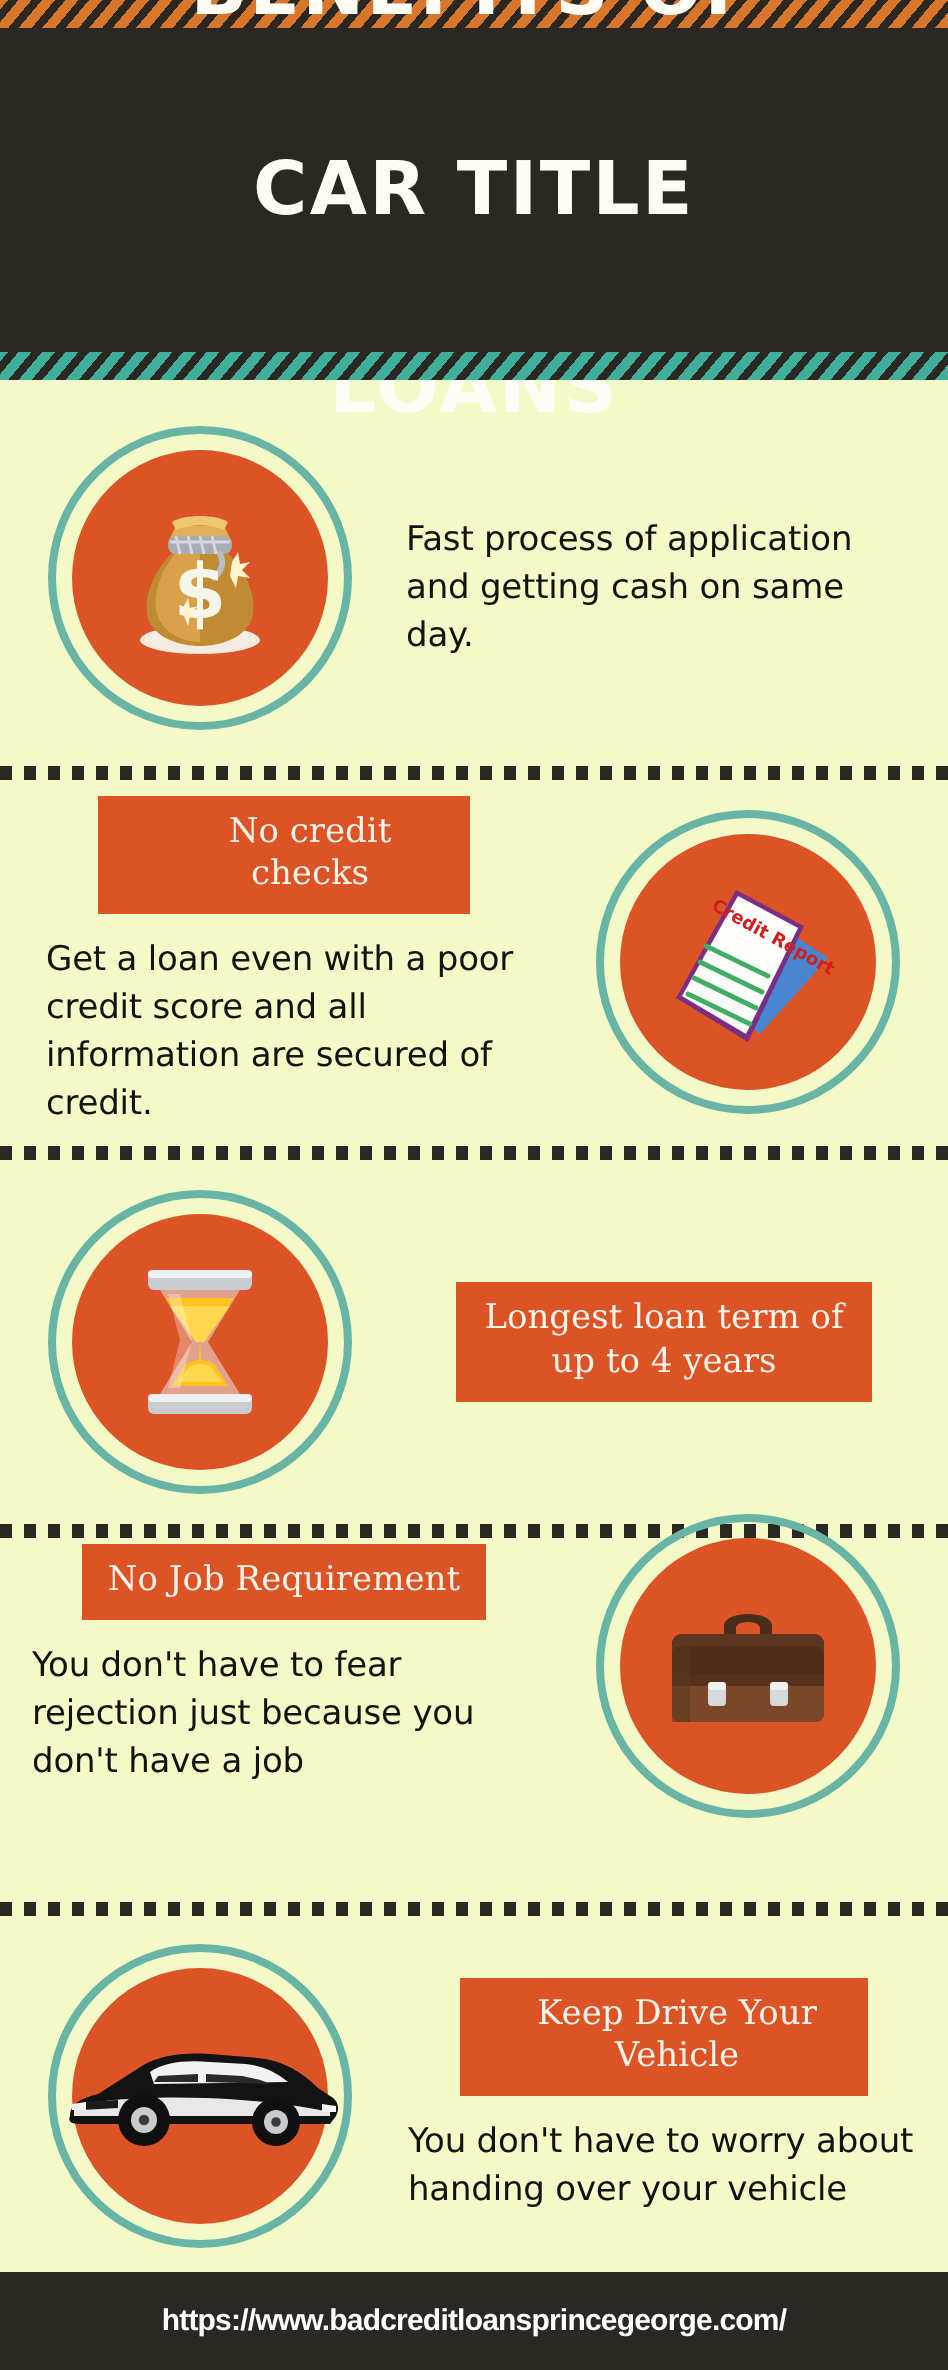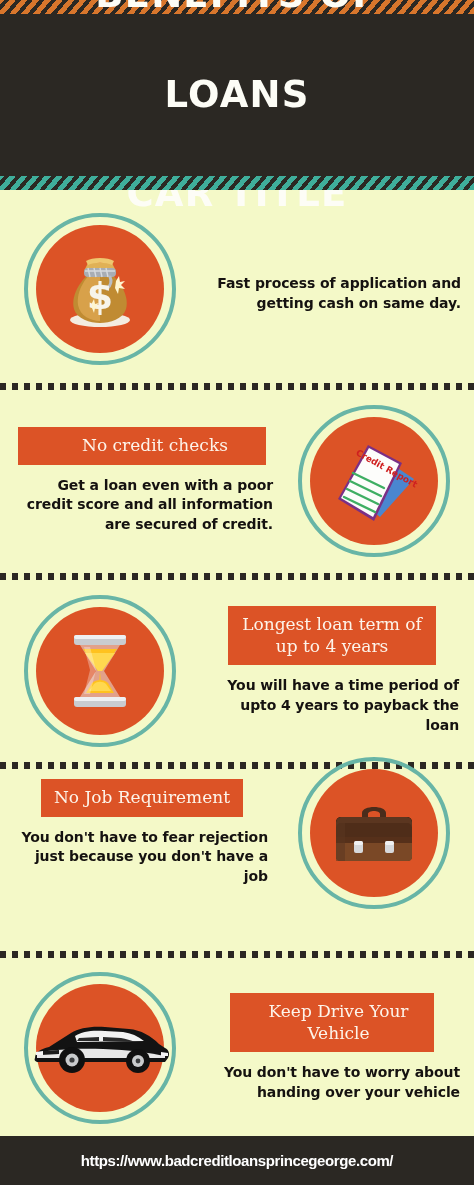--- a/index.html
+++ b/index.html
@@ -147,25 +147,25 @@
   .label-serif {
     font-family: "DejaVu Serif", serif;
     font-size: 17px;
   }
   .label-sans {
     font-family: "DejaVu Sans", sans-serif;
     font-size: 16.5px;
   }
   .body-text {
     font-family: "DejaVu Sans", sans-serif;
-    font-weight: bold;
-    font-size: 14px;
+    font-weight: normal;
+    font-size: 17px;
     line-height: 1.42;
     color: #151210;
-    text-align: right;
+    text-align: left;
     margin-top: 11px;
     letter-spacing: -0.1px;
   }
 
   
   .footer {
     position: absolute;
     left: 0;
     bottom: 0;
     width: 474px;
@@ -185,22 +185,22 @@
 </style>
 </head>
 <body>
 
 <div class="infographic">
 
   <div class="header">
     <div class="stripe-band stripe-top"></div>
     <div class="header-title">
       <span>BENEFITS OF</span>
+      <span>CAR TITLE</span>
       <span>LOANS</span>
-      <span>CAR TITLE</span>
     </div>
     <div class="stripe-band stripe-bottom"></div>
   </div>
 
   <div class="section" style="top:196px;height:185px;">
     <div class="icon-col">
       <div class="badge">
         <div class="badge-inner">
           <svg class="badge-art" width="96" height="96" viewBox="0 0 96 96">
             <ellipse cx="48" cy="79" rx="30" ry="7" fill="#f3ece0"></ellipse>
@@ -240,21 +240,21 @@
               <line x1="31" y1="44" x2="62" y2="59"></line>
               <line x1="28" y1="52" x2="59" y2="67"></line>
               <line x1="25" y1="60" x2="56" y2="75"></line>
               <line x1="22" y1="68" x2="53" y2="83"></line>
             </g>
           </svg>
         </div>
       </div>
     </div>
     <div class="text-col">
-      <div class="label-box label-serif" style="width:248px;padding-left:36px;">No credit checks</div>
+      <div class="label-box label-serif" style="width:186px;padding-left:36px;">No credit checks</div>
       <div class="body-text" style="width:250px;margin-left:12px;">Get a loan even with a poor credit score and all information are secured of credit.</div>
     </div>
   </div>
 
   <div class="divider" style="top:573px;"></div>
 
   <div class="section" style="top:582px;height:178px;">
     <div class="icon-col">
       <div class="badge">
         <div class="badge-inner">
@@ -269,21 +269,20 @@
             <path d="M48 48 L49 62 L47 62 Z" fill="#ffc21f"></path>
             <path d="M34 70 L62 70 L56 60 C52 56 44 56 40 60 Z" fill="#ffc21f"></path>
             <path d="M37 68 L59 68 L54 61 C51 58 45 58 42 61 Z" fill="#ffd84f"></path>
             <path d="M32 24 L38 24 L44 47 L38 71 L32 71 L38 47 Z" fill="#ffffff" opacity="0.3"></path>
           </svg>
         </div>
       </div>
     </div>
     <div class="text-col">
       <div class="label-box label-serif" style="width:208px;text-align:center;">Longest loan term of up to 4 years</div>
-      <div class="body-text" style="width:254px;">You will have a time period of upto 4 years to payback the loan</div>
     </div>
   </div>
 
   <div class="divider" style="top:762px;"></div>
 
   <div class="section reverse" style="top:743px;height:180px;">
     <div class="icon-col">
       <div class="badge">
         <div class="badge-inner">
           <svg class="badge-art" width="100" height="100" viewBox="0 0 100 100">

